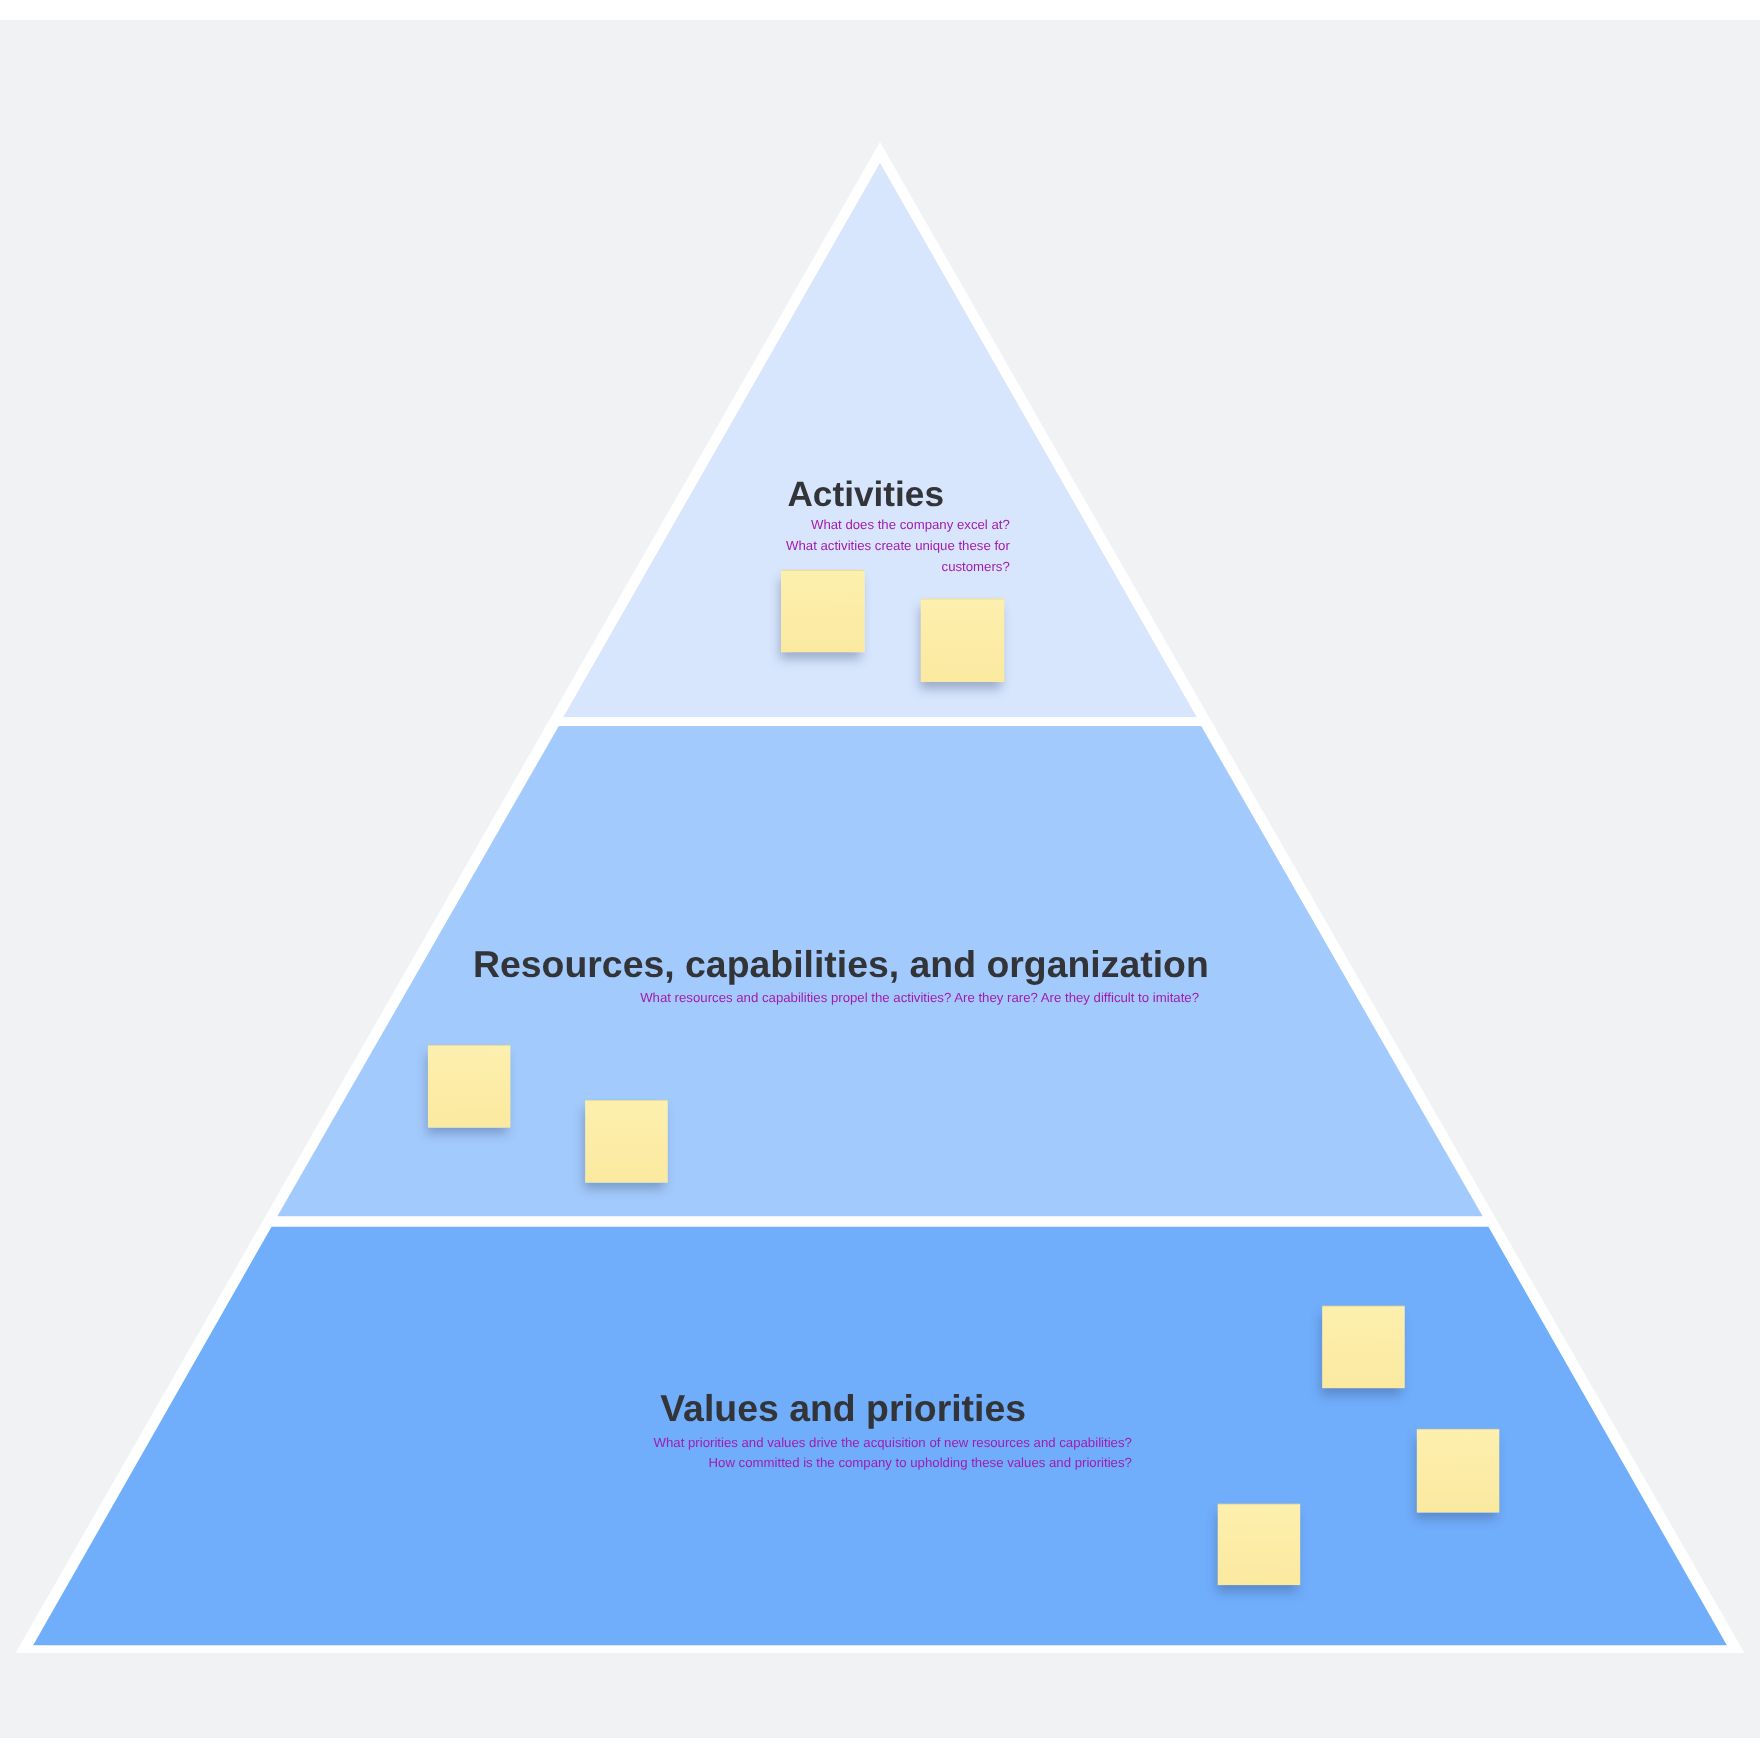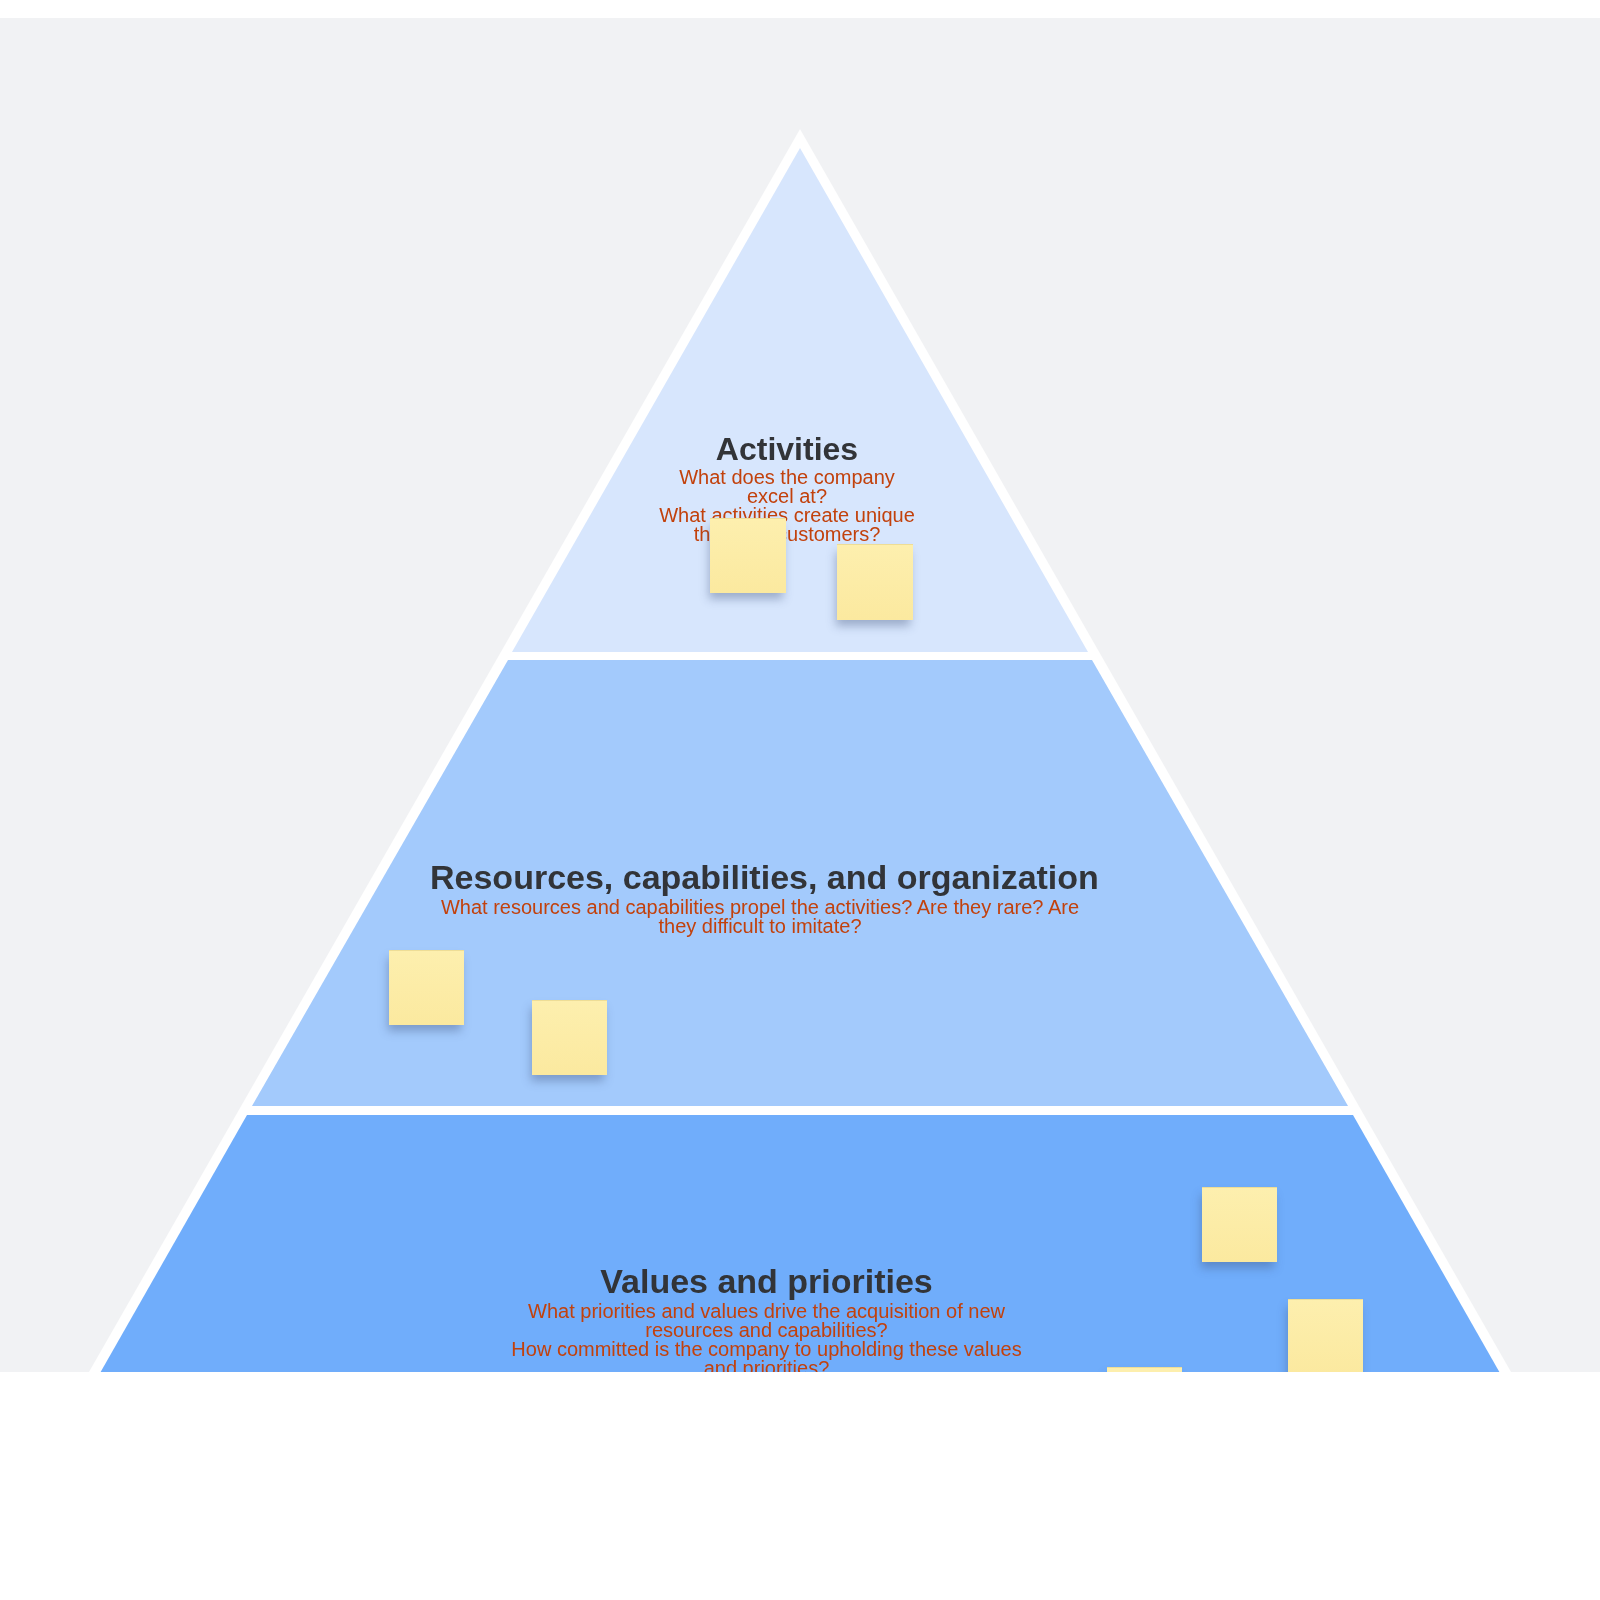--- a/index.html
+++ b/index.html
@@ -1,20 +1,20 @@
 <!DOCTYPE html>
 <html><head>
 <meta charset="utf-8">
 <style>
   * { margin: 0; padding: 0; box-sizing: border-box; }
   html, body { background: #ffffff; }
   .board {
     position: relative;
     width: 1600px;
-    height: 1372px;
+    height: 1600px;
     background: #f1f2f4;
     overflow: hidden;
     font-family: "Liberation Sans", sans-serif;
   }
   .page-strip {
     position: absolute;
     left: 0;
     width: 1600px;
     background: #ffffff;
   }
@@ -46,23 +46,24 @@
     white-space: nowrap;
     color: #323438;
   }
   .tier-text-1 { left: 656px; top: 430px; width: 262px; }
   .tier-text-1 .tier-title { font-size: 32px; line-height: 38px; }
   .tier-text-2 { left: 430px; top: 856px; width: 660px; }
   .tier-text-2 .tier-title { font-size: 34px; line-height: 42px; }
   .tier-text-3 { left: 504px; top: 1260px; width: 525px; }
   .tier-text-3 .tier-title { font-size: 34px; line-height: 42px; }
   .tier-desc {
-    font-size: 20px;
+    font-size: 12px;
     line-height: 19px;
-    color: #c2410c;
+    color: #a21caf;
+    text-align: right;
   }
 
   .sticky {
     position: absolute;
     background: linear-gradient(180deg, #fdefae 0%, #fbe99f 100%);
     border-top: 1px solid rgba(0,0,0,0.05);
     box-shadow: -2px 7px 9px -1px rgba(60,80,120,0.38);
   }
 </style>
 </head>

